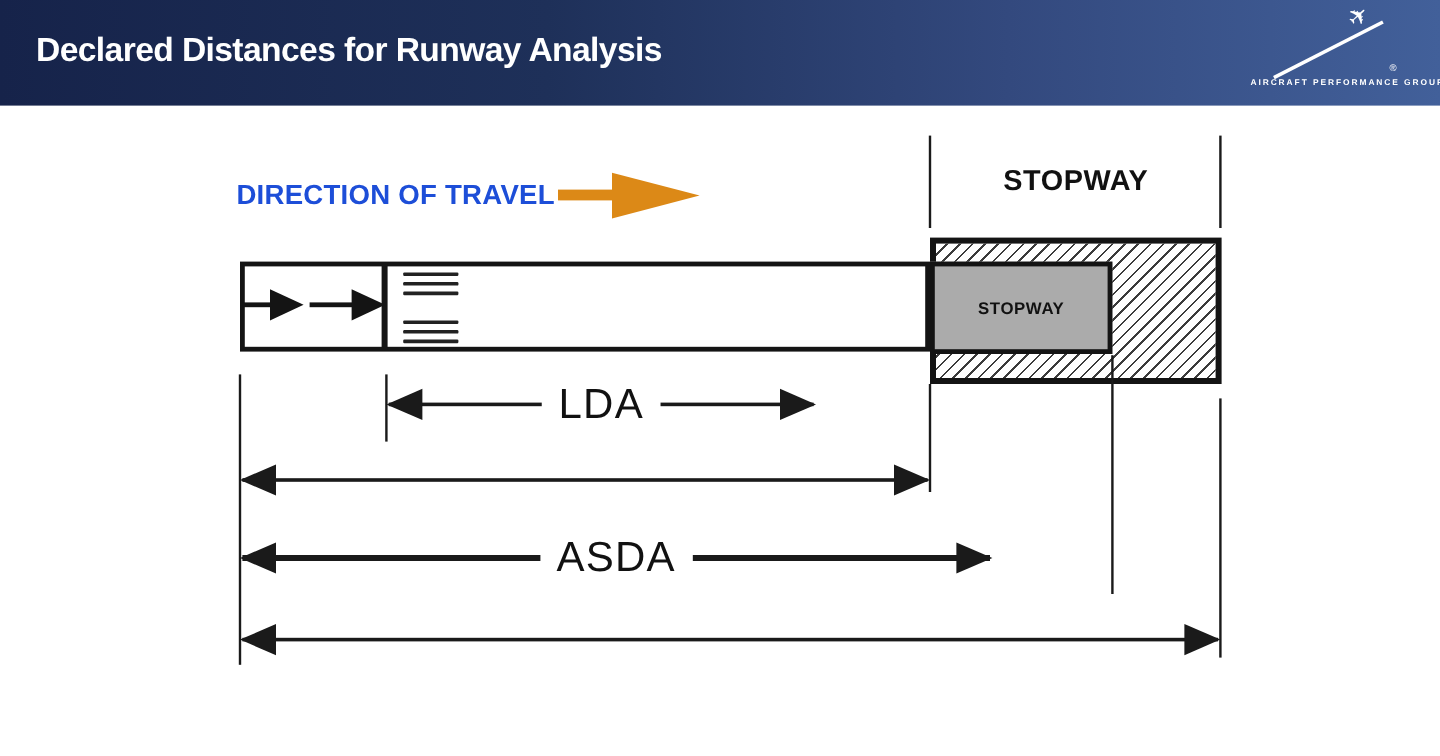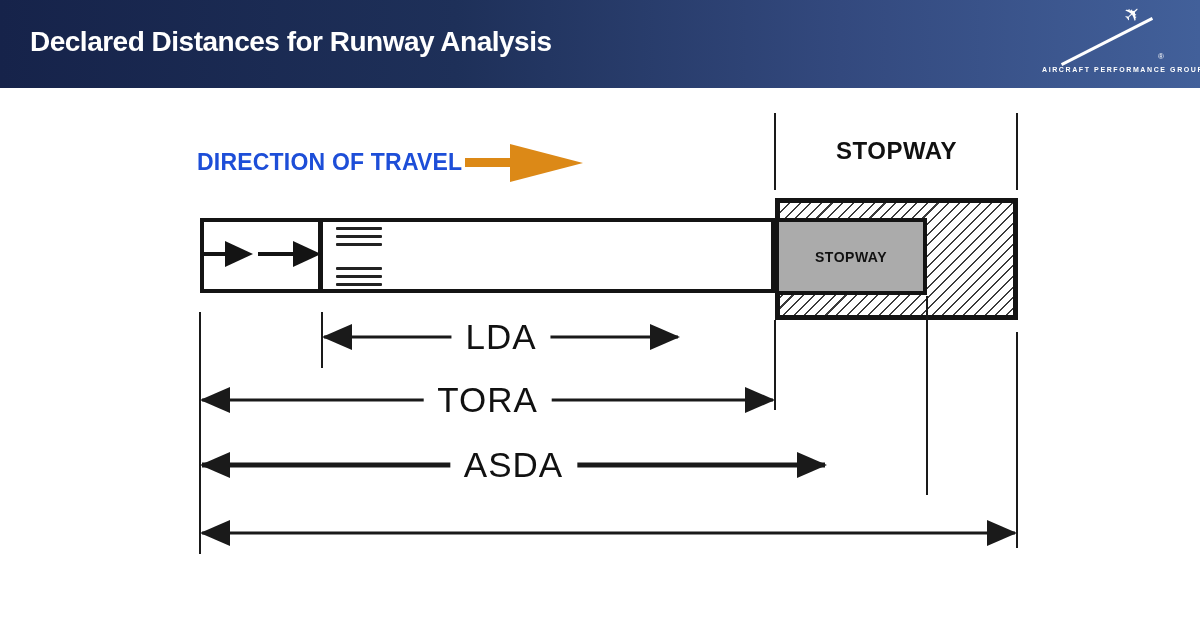--- a/index.html
+++ b/index.html
@@ -139,21 +139,20 @@
   <div class="dim dim-lda">
     <div class="line"></div>
     <div class="head-l"></div>
     <div class="head-r"></div>
     <span class="lbl">LDA</span>
   </div>
   <div class="dim dim-tora">
     <div class="line"></div>
     <div class="head-l"></div>
     <div class="head-r"></div>
-    <span class="lbl">TORA</span>
   </div>
   <div class="dim dim-asda thick">
     <div class="line"></div>
     <div class="head-l"></div>
     <div class="head-r"></div>
     <span class="lbl">ASDA</span>
   </div>
   <div class="dim dim-toda">
     <div class="line"></div>
     <div class="head-l"></div>

